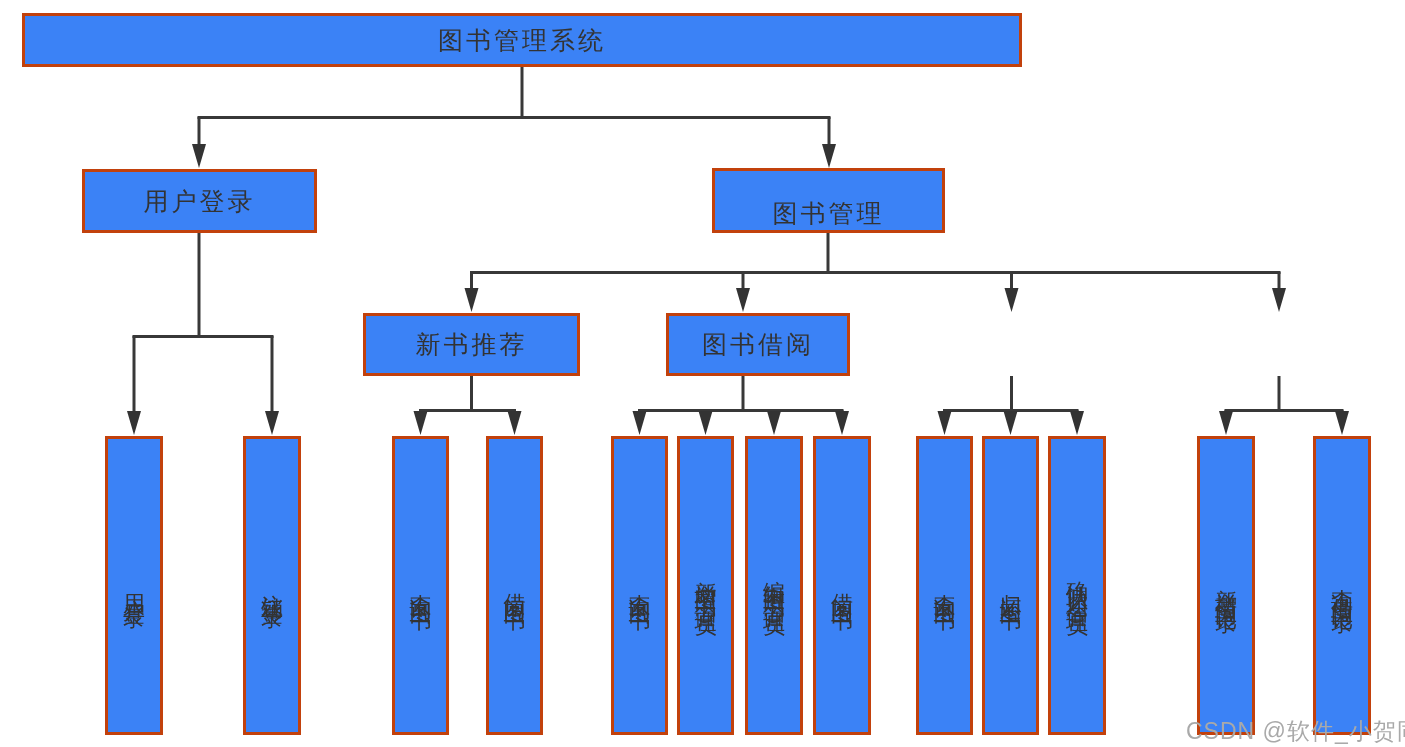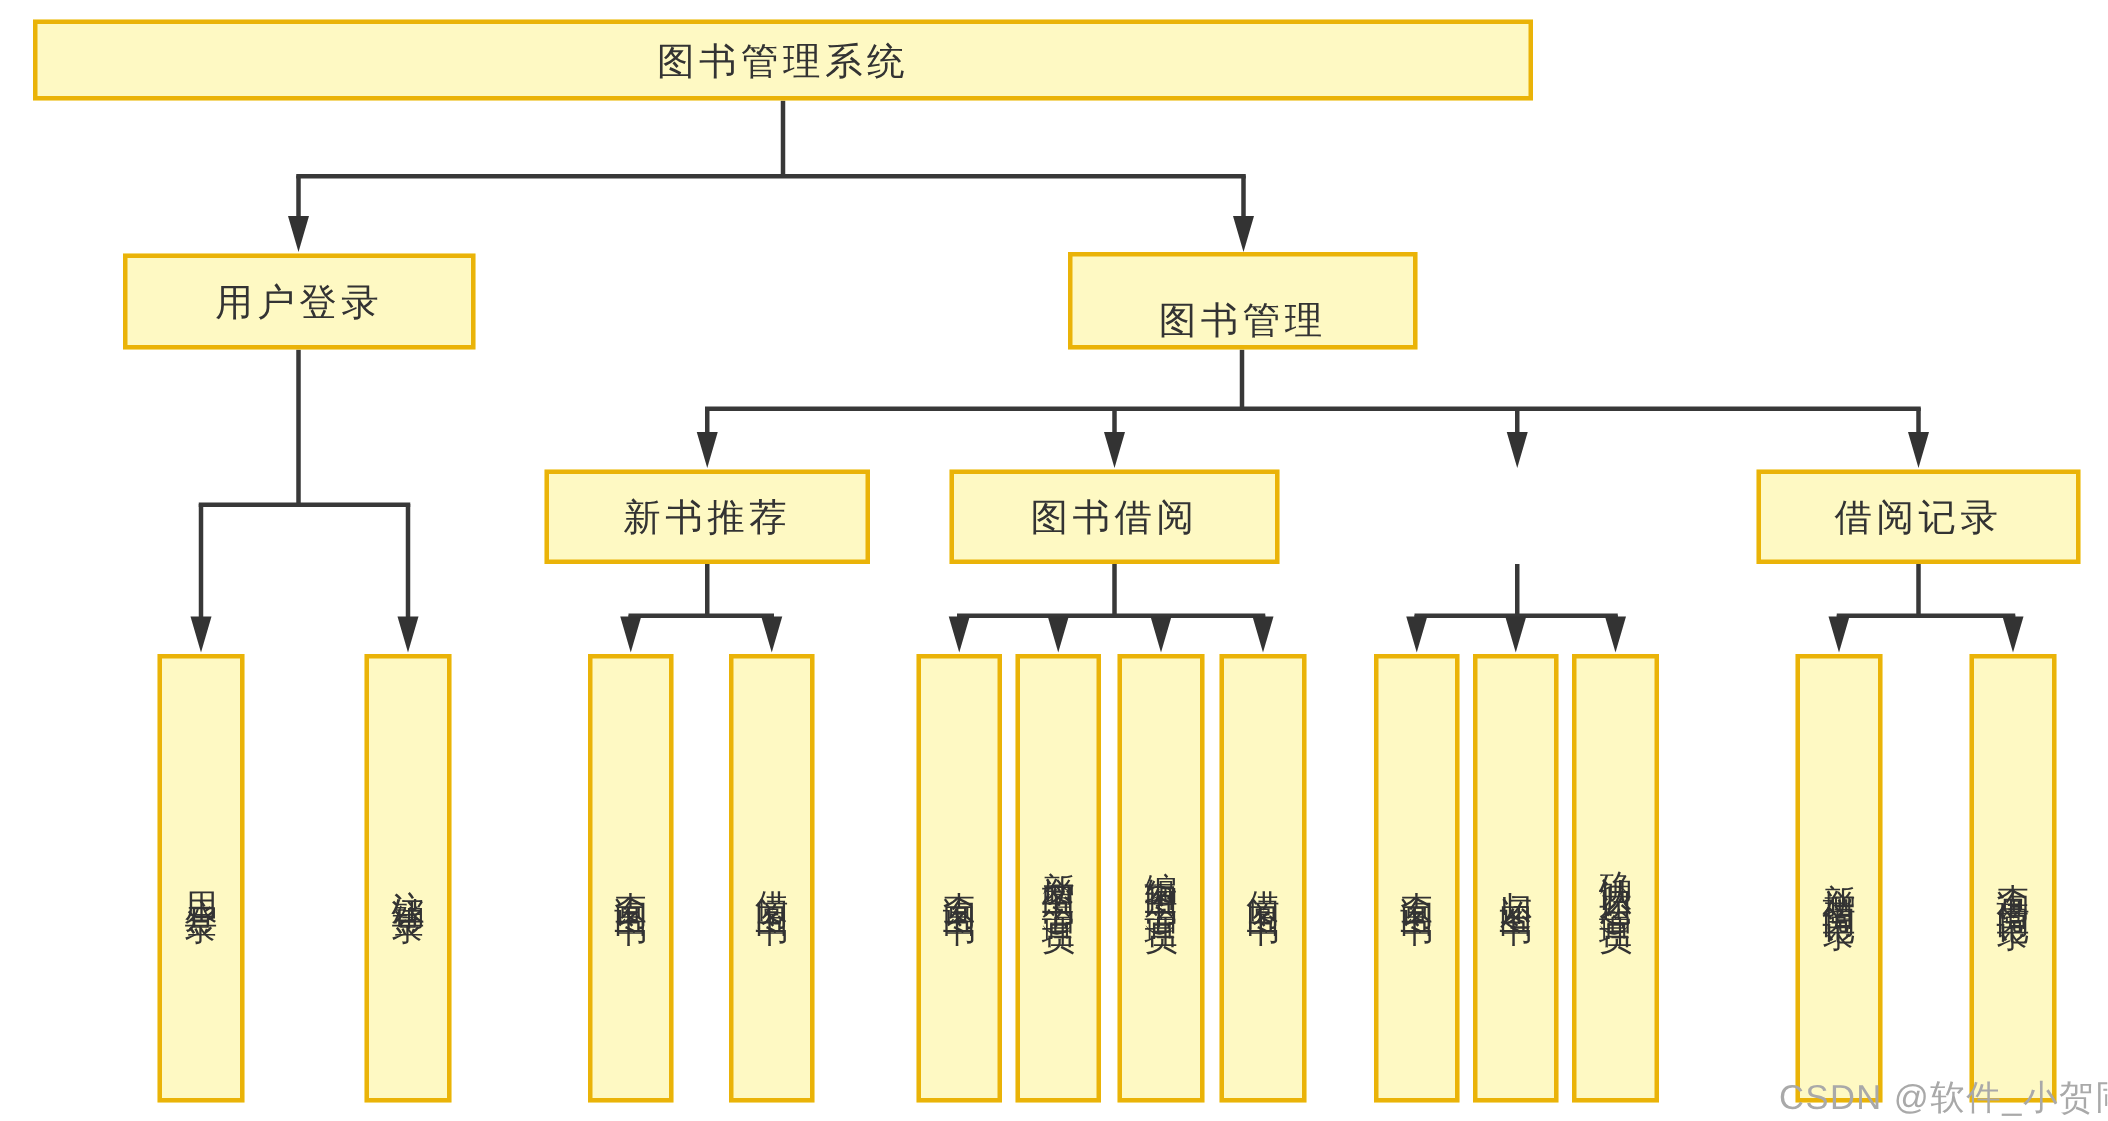--- a/index.html
+++ b/index.html
@@ -12,22 +12,22 @@
     overflow: hidden;
   }
   #connectors {
     position: absolute;
     left: 0; top: 0;
     width: 1405px; height: 747px;
   }
   .node {
     position: absolute;
     box-sizing: border-box;
-    border: 3px solid #eab308;
-    background: #fef9c3;
+    border: 3px solid #c2410c;
+    background: #3b82f6;
     display: flex;
     align-items: center;
     justify-content: center;
     color: #333333;
     z-index: 2;
   }
   .box-h {
     font-size: 25px;
     letter-spacing: 3px;
     white-space: nowrap;
@@ -41,21 +41,21 @@
     white-space: nowrap;
   }
   
   .n-root      { left: 22px;   top: 13px;  width: 1000px; height: 54px; }
   
   .n-userlogin { left: 82px;   top: 169px; width: 235px;  height: 64px; }
   .n-bookmgmt  { left: 712px;  top: 168px; width: 233px;  height: 65px; align-items: flex-end; }
   
   .n-l3        { top: 313px; height: 63px; }
   .n-newbook   { left: 363px;  width: 217px; }
-  .n-borrow    { left: 633px;  width: 220px; }
+  .n-borrow    { left: 666px;  width: 184px; }
   .n-current   { left: 902px;  width: 219px; }
   .n-records   { left: 1171px; width: 216px; }
   
   .n-leaf      { top: 436px; height: 299px; width: 58px; }
   .n-ul1 { left: 105px; }  .n-ul2 { left: 243px; }
   .n-nb1 { left: 392px; width: 57px; }  .n-nb2 { left: 486px; width: 57px; }
   .n-bb1 { left: 611px; width: 57px; }  .n-bb2 { left: 677px; width: 57px; }
   .n-bb3 { left: 745px; }  .n-bb4 { left: 813px; }
   .n-cb1 { left: 916px; width: 57px; }  .n-cb2 { left: 982px; width: 57px; }
   .n-cb3 { left: 1048px; }
@@ -158,23 +158,20 @@
   <div class="node box-h n-bookmgmt">
     <span>图书管理</span>
   </div>
 
   <div class="node box-h n-l3 n-newbook">
     <span>新书推荐</span>
   </div>
   <div class="node box-h n-l3 n-borrow">
     <span>图书借阅</span>
   </div>
-  <div class="node box-h n-l3 n-records">
-    <span>借阅记录</span>
-  </div>
 
   <div class="node box-v n-leaf n-ul1">
     <span>用户登录</span>
   </div>
   <div class="node box-v n-leaf n-ul2">
     <span>注销登录</span>
   </div>
 
   <div class="node box-v n-leaf n-nb1">
     <span>查询图书</span>

